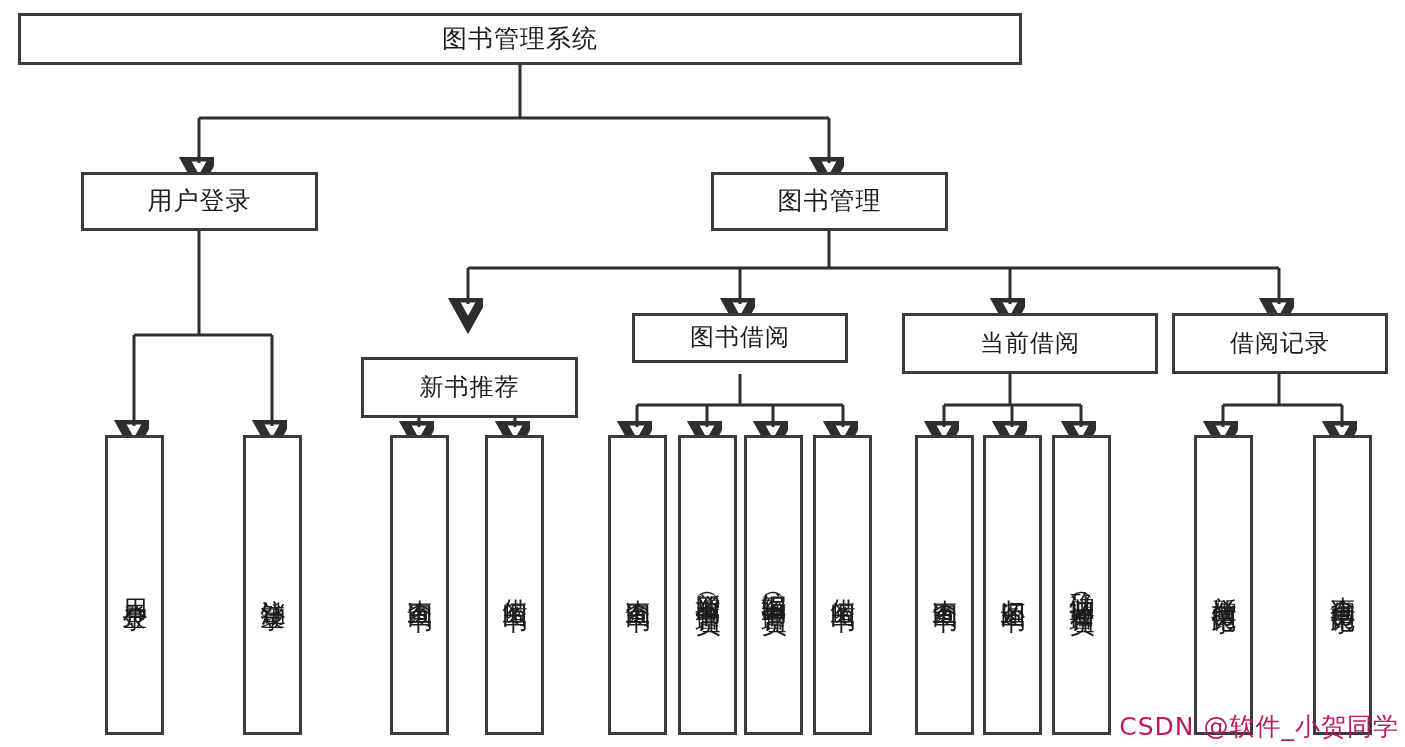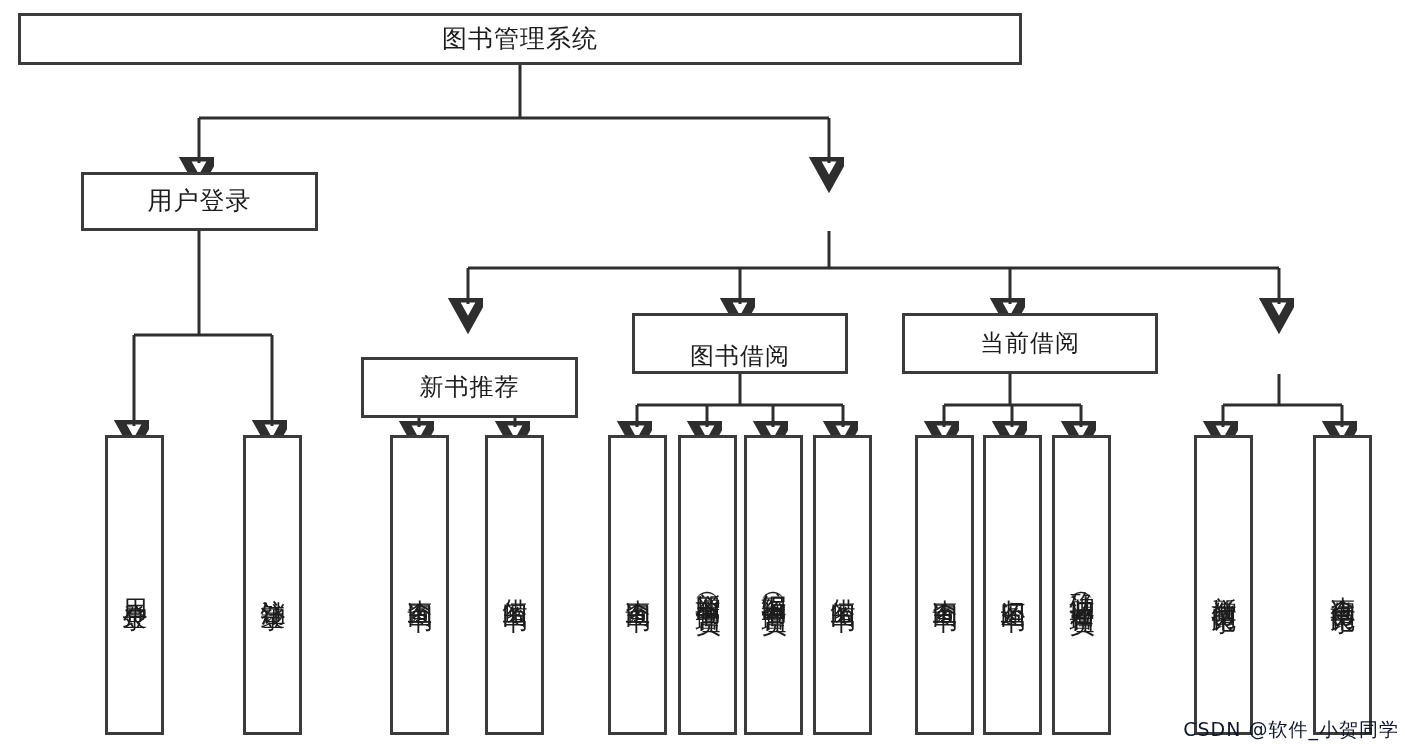--- a/index.html
+++ b/index.html
@@ -60,22 +60,22 @@
   svg.connectors path,
   svg.connectors line {
     stroke: #2e2e2e;
     stroke-width: 3;
     fill: none;
   }
   .watermark {
     position: absolute;
     right: 6px;
     bottom: 4px;
-    font-size: 19px;
-    color: #0f172a;
+    font-size: 25px;
+    color: #be185d;
     letter-spacing: 1px;
     white-space: nowrap;
   }
 </style>
 </head>
 <body>
 
 <div id="canvas">
 
   <svg class="connectors" viewBox="0 0 1405 747">
@@ -126,29 +126,35 @@
     <line x1="1342" y1="405" x2="1342" y2="427" marker-end="url(#arrow)"></line>
   </svg>
 
   <div class="node root" style="left: 18px; top: 13px; width: 1004px; height: 52px;">
     <span class="label">图书管理系统</span>
   </div>
 
   <div class="node level1" style="left: 81px; top: 172px; width: 237px; height: 59px;">
     <span class="label">用户登录</span>
   </div>
+  <div class="node level1" style="left: 711px; top: 172px; width: 237px; height: 59px;">
+    <span class="label">图书管理</span>
+  </div>
 
   <div class="node level2" style="left: 361px; top: 313px; width: 217px; height: 61px; margin-top: 44px;">
     <span class="label">新书推荐</span>
   </div>
-  <div class="node level2" style="left: 632px; top: 313px; width: 216px; height: 61px; align-items: flex-end;">
+  <div class="node level2" style="left: 632px; top: 313px; width: 216px; height: 50px;">
     <span class="label">图书借阅</span>
   </div>
   <div class="node level2" style="left: 902px; top: 313px; width: 256px; height: 61px;">
     <span class="label">当前借阅</span>
+  </div>
+  <div class="node level2" style="left: 1172px; top: 313px; width: 216px; height: 61px;">
+    <span class="label">借阅记录</span>
   </div>
 
   <div class="node vertical" style="left: 105px; top: 435px; width: 59px; height: 300px;">
     <span class="label">用户登录</span>
   </div>
   <div class="node vertical" style="left: 243px; top: 435px; width: 59px; height: 300px;">
     <span class="label">注销登录</span>
   </div>
   <div class="node vertical" style="left: 390px; top: 435px; width: 59px; height: 300px;">
     <span class="label">查询图书</span>

